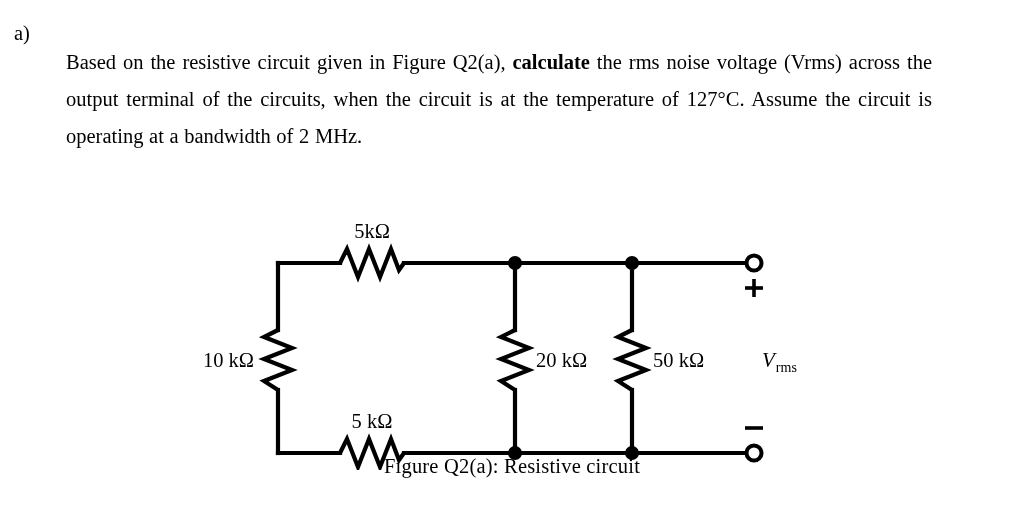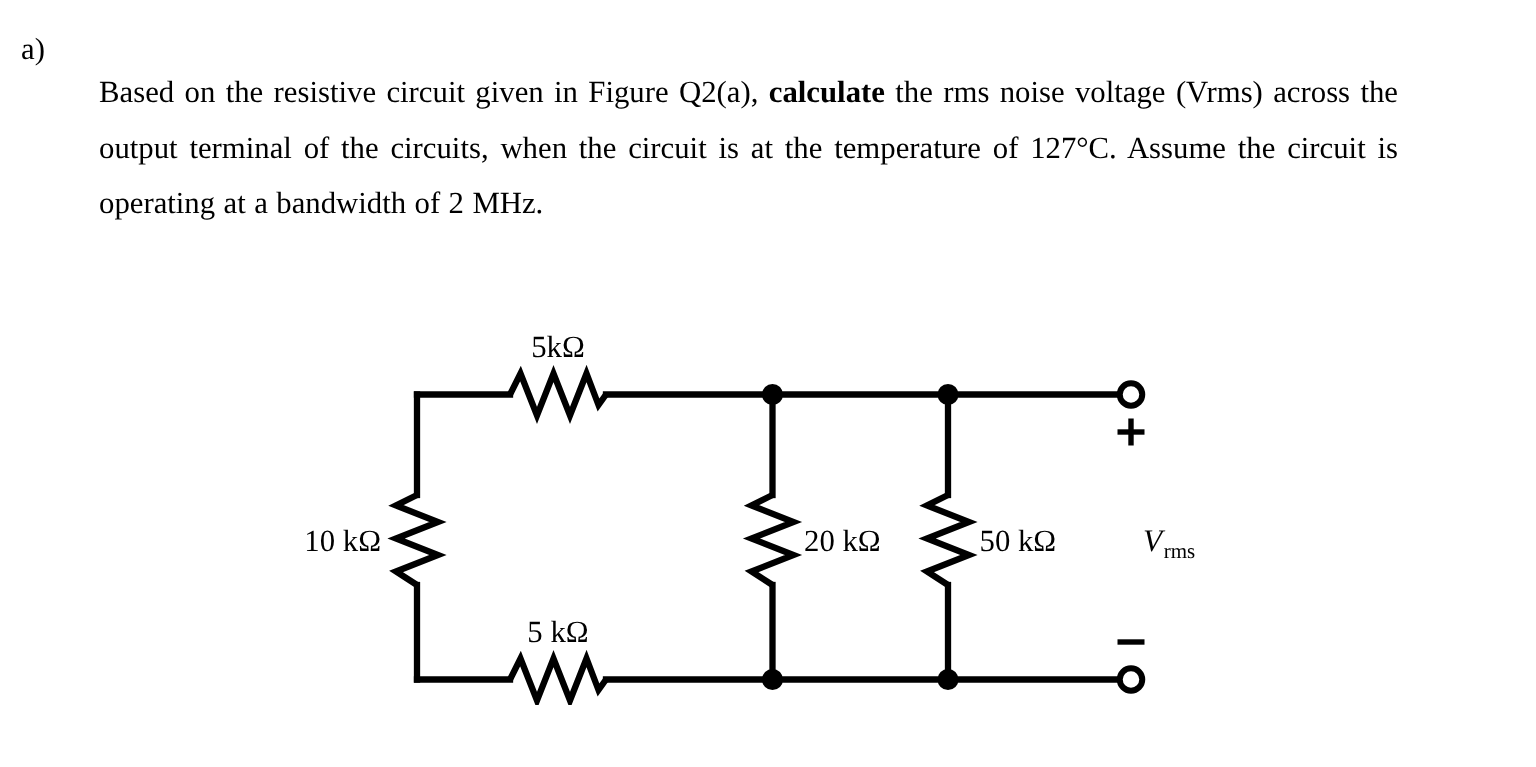--- a/index.html
+++ b/index.html
@@ -183,13 +183,14 @@
     <text class="lbl" x="104" y="187" text-anchor="end">10 kΩ</text>
 
     <text class="lbl" x="386" y="187" text-anchor="start">20 kΩ</text>
 
     <text class="lbl" x="503" y="187" text-anchor="start">50 kΩ</text>
 
     <text class="lbl-v" x="612" y="187" text-anchor="start"><tspan>V</tspan><tspan class="lbl-sub" dx="1" dy="5">rms</tspan></text>
 
   </svg>
 
+  <div class="cap">Figure Q2(a): Resistive circuit</div>
 </div>
 
 </body></html>

